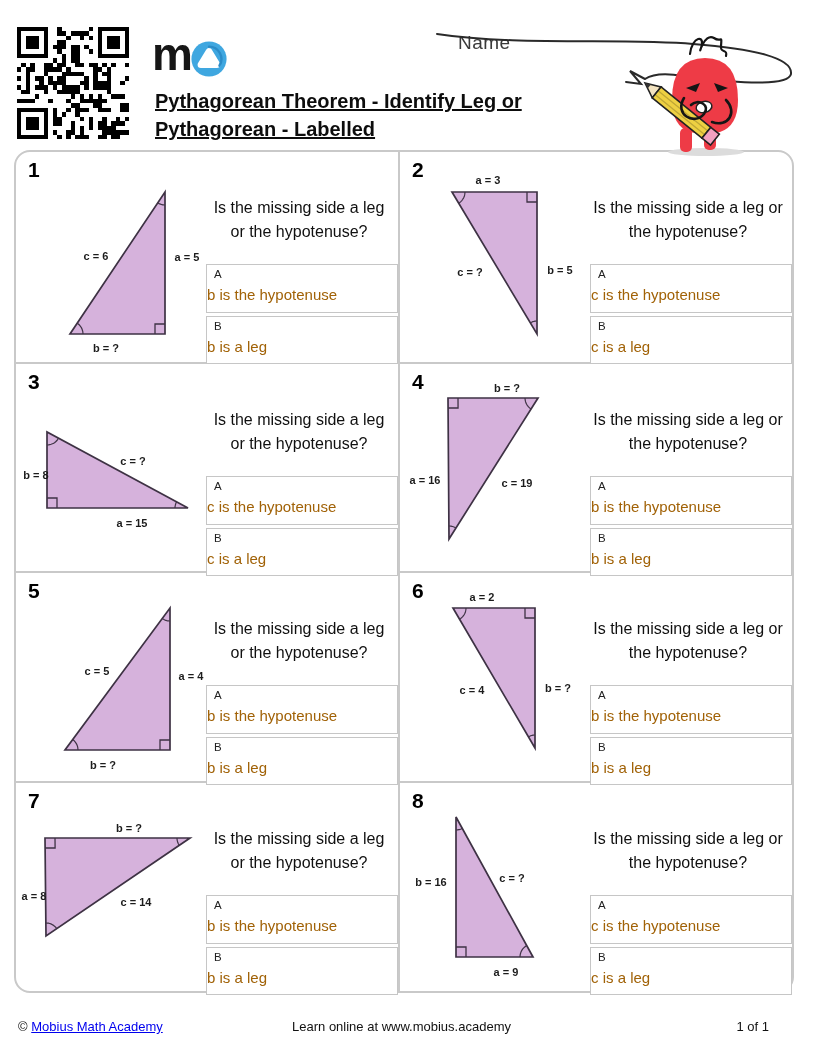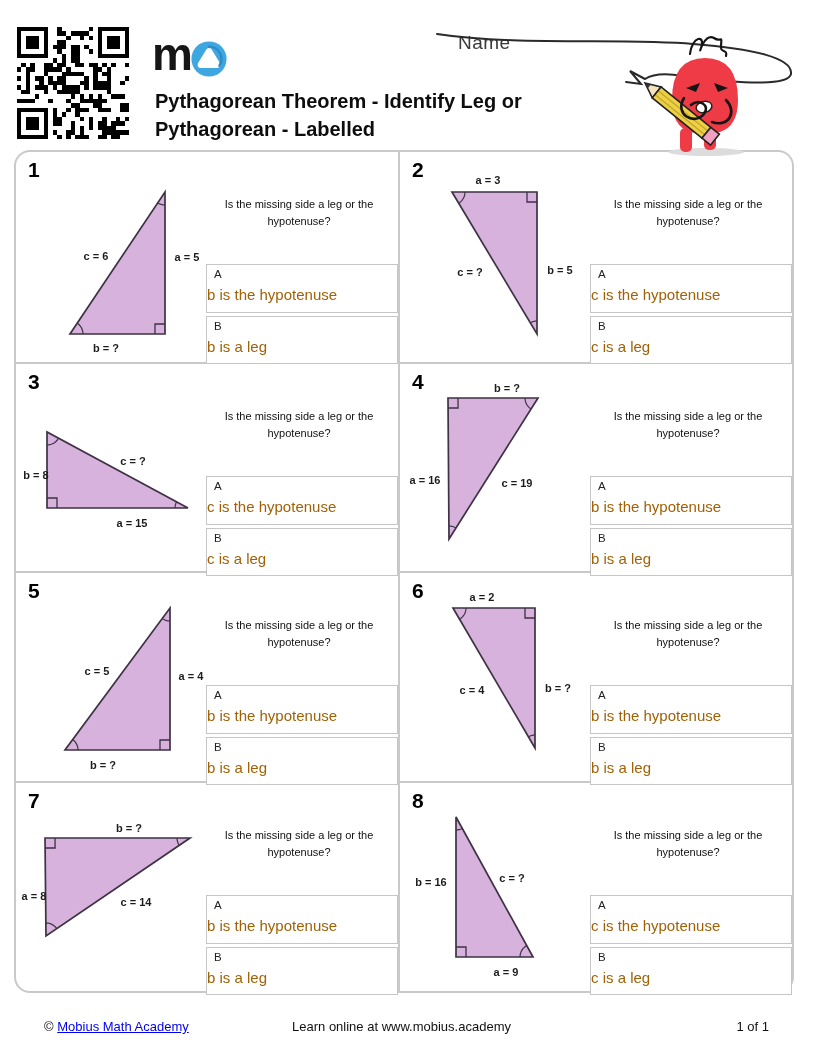--- a/index.html
+++ b/index.html
@@ -5,48 +5,48 @@
   html,body{margin:0;padding:0;background:#fff;}
   .page{position:relative;width:815px;height:1050px;background:#fff;overflow:hidden;
         font-family:"Liberation Sans",sans-serif;color:#111;}
 
   
   .qr{position:absolute;left:17px;top:27px;width:112px;height:112px;}
   .logo{position:absolute;left:152px;top:26px;height:56px;font-size:46px;font-weight:800;
         letter-spacing:-1px;color:#161616;display:flex;align-items:center;}
   .logo-o{margin:10px -2px 0 -2px;}
   .title{position:absolute;left:155px;top:88px;width:500px;font-size:20px;font-weight:700;
-         line-height:1.38;color:#0d0d0d;}
+         line-height:1.38;color:#0d0d0d;text-decoration:underline;}
   .name-label{position:absolute;left:458px;top:8px;font-size:19px;color:#3a3a3a;letter-spacing:.5px;margin-top:24px;}
   .name-line{position:absolute;left:425px;top:20px;}
   .mascot{position:absolute;left:638px;top:28px;z-index:5;}
 
   
   .grid{position:absolute;left:14px;top:150px;width:780px;height:843px;box-sizing:border-box;
         border:2px solid var(--grid_border,#c9c9c9);border-radius:16px;display:grid;
         grid-template-columns:384px 392px;grid-template-rows:212px 209px 210px 208px;
         background:#fff;}
   .cell{position:relative;box-sizing:border-box;}
   .cell.cL{border-right:2px solid var(--grid_border,#c9c9c9);}
   .cell.rT{border-bottom:2px solid var(--grid_border,#c9c9c9);}
   .pnum{position:absolute;left:12px;top:6px;font-size:21px;font-weight:700;color:#000;}
   svg.tri{position:absolute;left:0;top:0;pointer-events:none;}
   .tlabel{font:600 11px "Liberation Sans",sans-serif;fill:#1c1c1c;text-anchor:middle;}
   .qcol{position:absolute;top:0;bottom:0;left:190px;right:0;}
-  .qtext{position:absolute;top:44px;left:2px;right:8px;text-align:center;font-size:11px;
+  .qtext{position:absolute;top:44px;left:2px;right:8px;text-align:center;font-size:16px;
          line-height:1.5;color:#101010;}
   .ansbox{position:absolute;left:0;right:0;border:1.6px solid #c6c6c6;background:#fff;}
   .ans-a{top:112px;height:47px;}
   .ans-b{top:164px;height:46px;}
   .anslet{position:absolute;top:3px;left:7px;font-size:11.5px;color:#222;}
   .anstext{position:absolute;left:0;right:0;top:21px;text-align:left;font-size:15px;color:#a16207;}
 
   
   .footer{position:absolute;left:0;right:0;top:1019px;height:20px;font-size:13px;color:#111;}
-  .f-left{position:absolute;left:18px;margin-left:26px;}
+  .f-left{position:absolute;left:18px;}
   .f-left a{color:var(--link_blue,#0000ee);text-decoration:underline;cursor:pointer;}
   .f-center{position:absolute;left:0;right:12px;text-align:center;pointer-events:none;}
   .f-right{position:absolute;right:46px;}
 
   
   .m-body{fill:var(--mascot_red,#ee3b46);}
   .m-shadow{fill:#dcdcdc;}
   .m-ink{stroke:#151515;fill:none;stroke-linecap:round;}
   .p-wood{fill:#f3e3c0;stroke:#222;stroke-width:1.6;}
   .p-body{fill:var(--pencil_yellow,#eed042);stroke:#222;stroke-width:1.6;}

